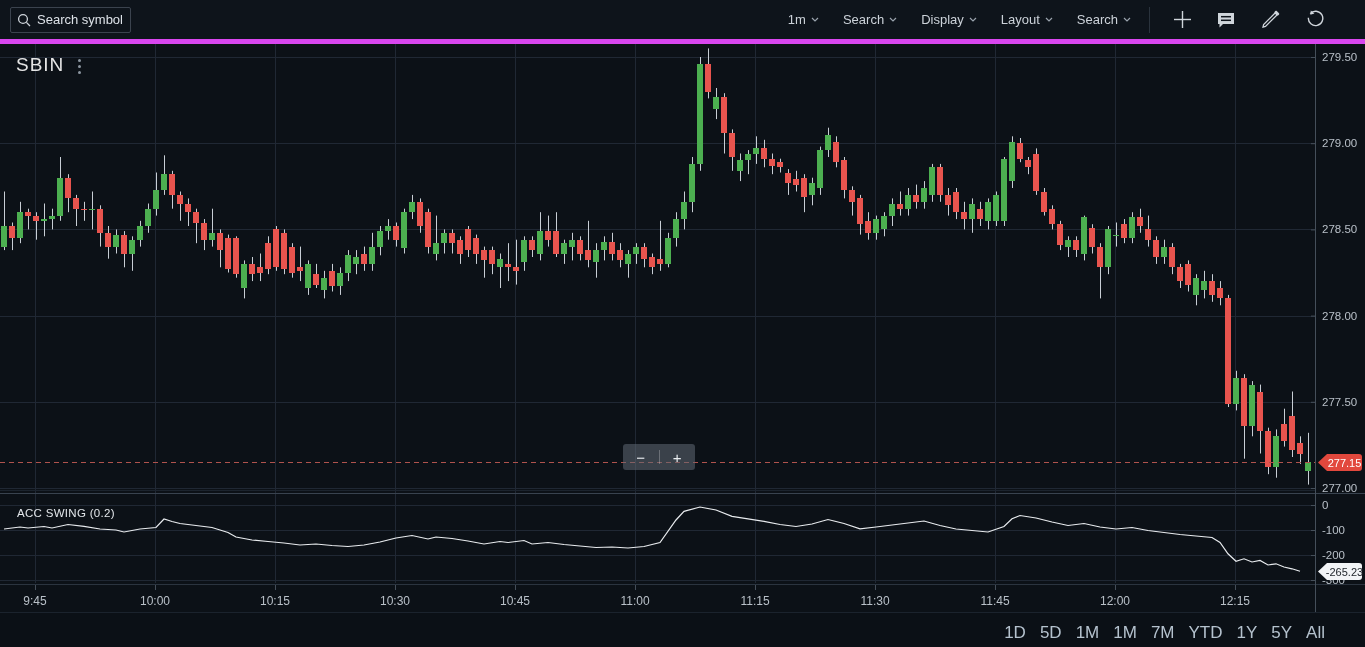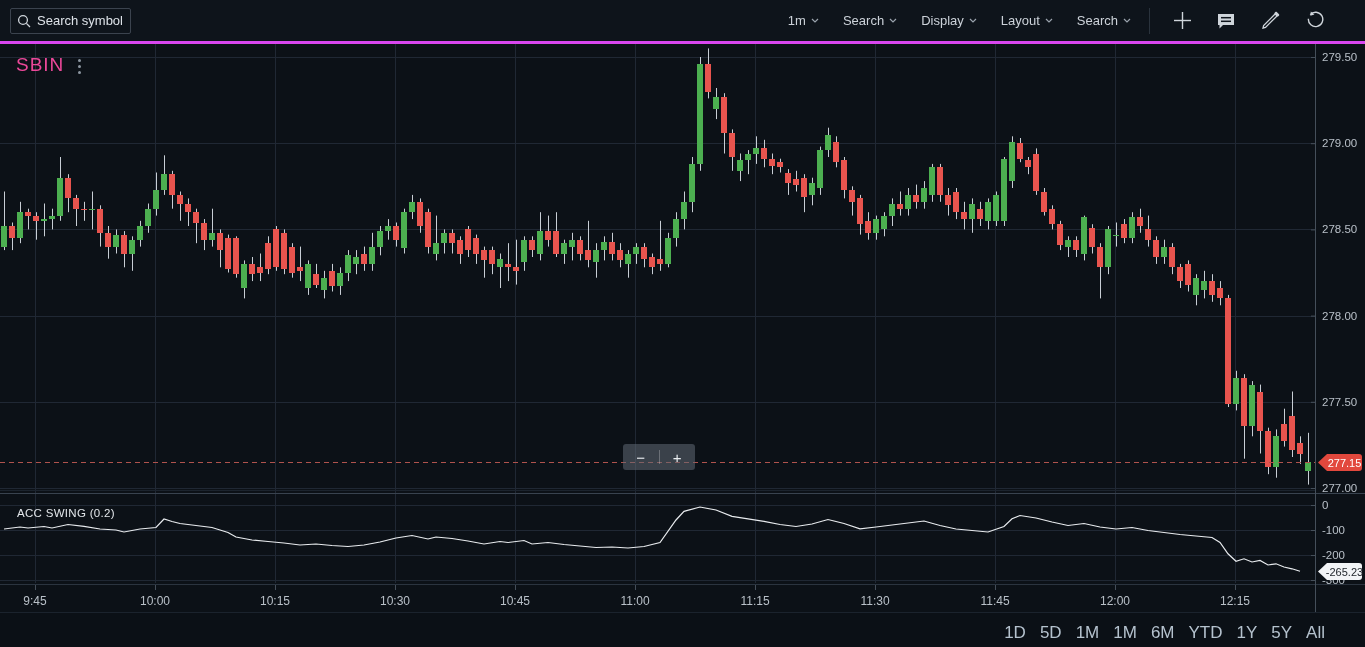--- a/index.html
+++ b/index.html
@@ -2,42 +2,42 @@
 <html><head>
 <meta charset="utf-8">
 <style>
   * { margin:0; padding:0; box-sizing:border-box; }
   html,body { width:1365px; height:647px; overflow:hidden; }
   body { background:#0c1117; font-family:"Liberation Sans", sans-serif; }
   .app { position:relative; width:1365px; height:647px; background:#0c1117; }
 
   
   .toolbar { position:absolute; left:0; top:0; width:1365px; height:44px;
-             background:#0e141b; border-bottom:3px solid #d946ef;
+             background:#0e141b; border-bottom:5px solid #d946ef;
              display:flex; align-items:center; justify-content:space-between; z-index:5; }
   .search-box { display:flex; align-items:center; margin-left:10px; width:121px; height:26px;
                 border:1px solid #3b434e; border-radius:2px; padding:0 6px; background:transparent; }
   .search-box svg { flex:0 0 auto; margin-right:6px; }
   .search-box input { flex:1; min-width:0; background:transparent; border:none; outline:none;
                       color:#e8ebef; font-size:13px; font-family:"Liberation Sans", sans-serif; }
   .search-box input::placeholder { color:#dde2e8; opacity:1; }
 
   .toolbar-right { display:flex; align-items:center; margin-right:39px; }
   .dd { display:flex; align-items:center; margin-left:24px; cursor:pointer; }
   .dd-label { color:#ccd2d9; font-size:13px; }
   .dd svg { margin-left:5px; }
   .tb-sep { width:1px; height:26px; background:#2a333d; margin-left:18px; }
   .tb-icon { display:flex; align-items:center; justify-content:center;
              width:24px; height:24px; margin-left:20px; cursor:pointer; }
 
   
   #chart-svg { position:absolute; left:0; top:0; z-index:1; }
 
   .symbol-title { position:absolute; left:16px; top:54px; z-index:3; display:flex; align-items:center; }
-  .symbol-title .sym { color:#ec4899; font-size:19px; letter-spacing:1px; }
+  .symbol-title .sym { color:#e5e5e5; font-size:19px; letter-spacing:1px; }
   .kebab { display:flex; flex-direction:column; margin-left:14px; margin-top:3px; cursor:pointer; }
   .kebab i { width:3px; height:3px; border-radius:50%; background:#8d97a1; margin:1.5px 0; }
 
   .study-label { position:absolute; left:17px; top:507px; z-index:3;
                  color:#e2e6ea; font-size:11.5px; letter-spacing:.3px; }
 
   .zoom-ctl { position:absolute; left:623px; top:444px; width:72px; height:26px; z-index:3;
               background:rgba(96,105,116,.55); border-radius:3px;
               display:flex; align-items:center; }
   .zoom-ctl button { flex:1; height:100%; background:transparent; border:none; color:#e9edf0;
@@ -557,20 +557,20 @@
     <div class="zc-div"></div>
     <button>+</button>
   </div>
 
   <div class="bottom-strip"></div>
   <div class="range-bar" id="range-bar">
       <span class="range-btn">1D</span>
       <span class="range-btn">5D</span>
       <span class="range-btn">1M</span>
       <span class="range-btn">1M</span>
-      <span class="range-btn">6M</span>
+      <span class="range-btn">7M</span>
       <span class="range-btn">YTD</span>
       <span class="range-btn">1Y</span>
       <span class="range-btn">5Y</span>
       <span class="range-btn">All</span>
     </div>
 
 </div>
 
 </body></html>

